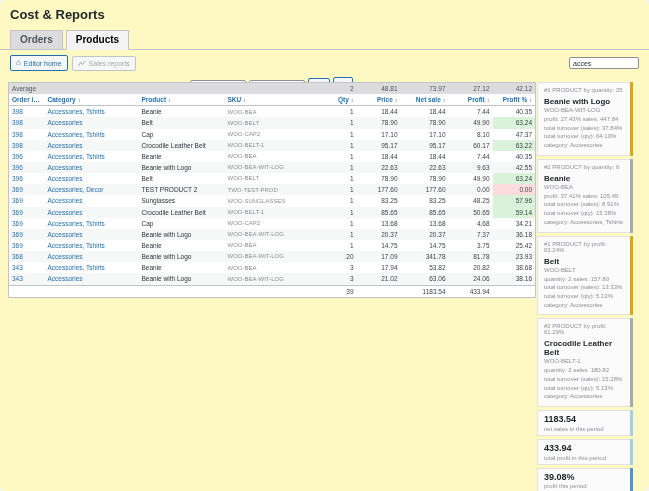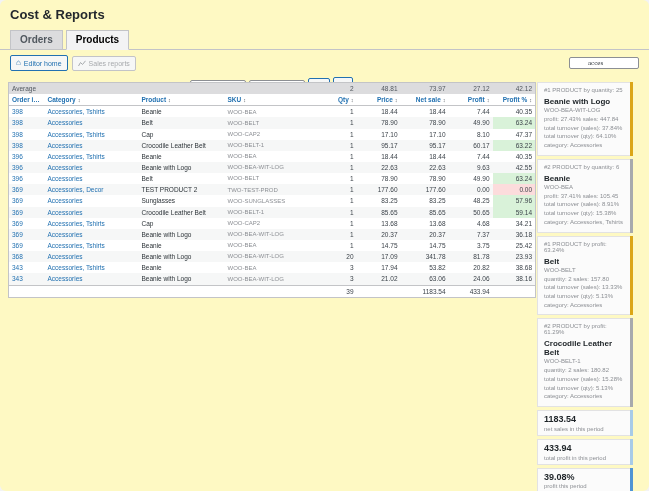--- a/index.html
+++ b/index.html
@@ -22,23 +22,23 @@
   .toolbar{ display:flex; align-items:center; gap:4px; margin:5px 10px 0; }
   .btn{
     display:inline-flex; align-items:center; gap:3px;
     font-family:"Liberation Sans",sans-serif; font-size:7px; line-height:1;
     padding:3px 5px; border-radius:2px; background:#f6f7f7; cursor:pointer;
   }
   .btn.blue{ border:1px solid var(--link-blue,#2271b1); color:var(--link-blue,#2271b1); }
   .btn.muted{ border:1px solid #c3c4c7; color:#a7aaad; }
   .btn .glyph{ font-size:8px; line-height:1; }
   .search-input{
-    margin-left:auto; width:70px; height:12px; font-size:7px; padding:1px 18px;
+    margin-left:auto; width:70px; height:12px; font-size:7px; padding:1px 3px;
     border:1px solid #8c8f94; border-radius:2px; background:#fff; color:#2c3338;
-    font-family:Liberation Serif, serif;
+    font-family:Liberation Sans, sans-serif;
   }
   .filters{ display:flex; align-items:center; gap:3px; margin:6px 10px 0; font-size:7px; color:#50575e; }
   .flink{ color:var(--link-blue,#2271b1); text-decoration:none; cursor:pointer; }
   .flink.active{ color:#0a4b78; font-weight:bold; }
   .sep::before{ content:"|"; color:#c3c4c7; }
   .custom-label{ color:#3c434a; }
   .date-input{
     width:56px; height:11px; font-size:7px; padding:1px 3px;
     border:1px solid #8c8f94; border-radius:2px; background:#fff;
     font-family:"Liberation Sans",sans-serif;

